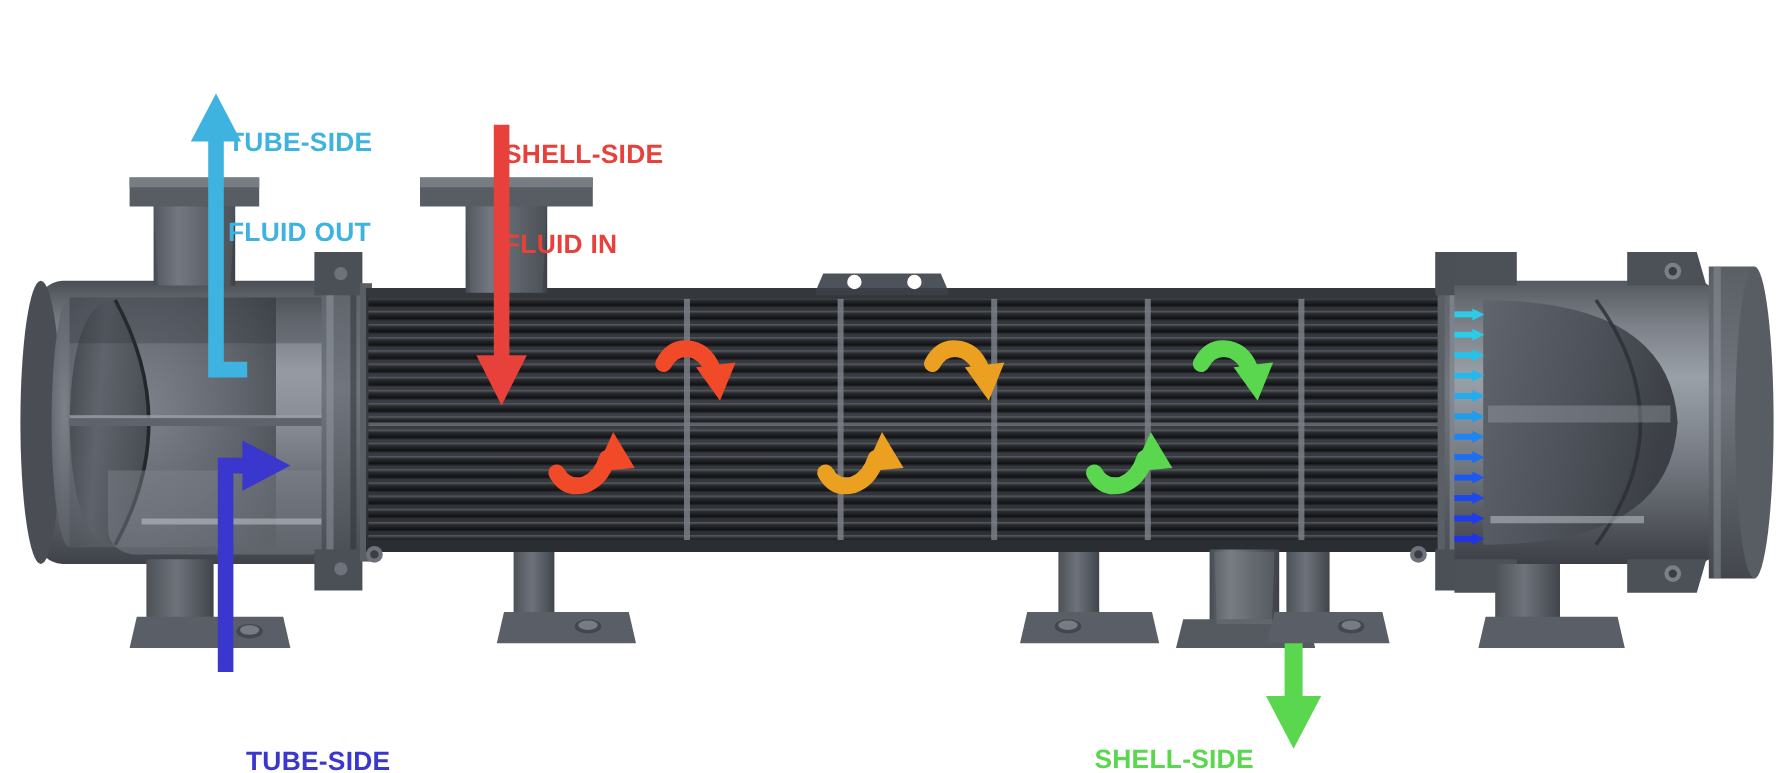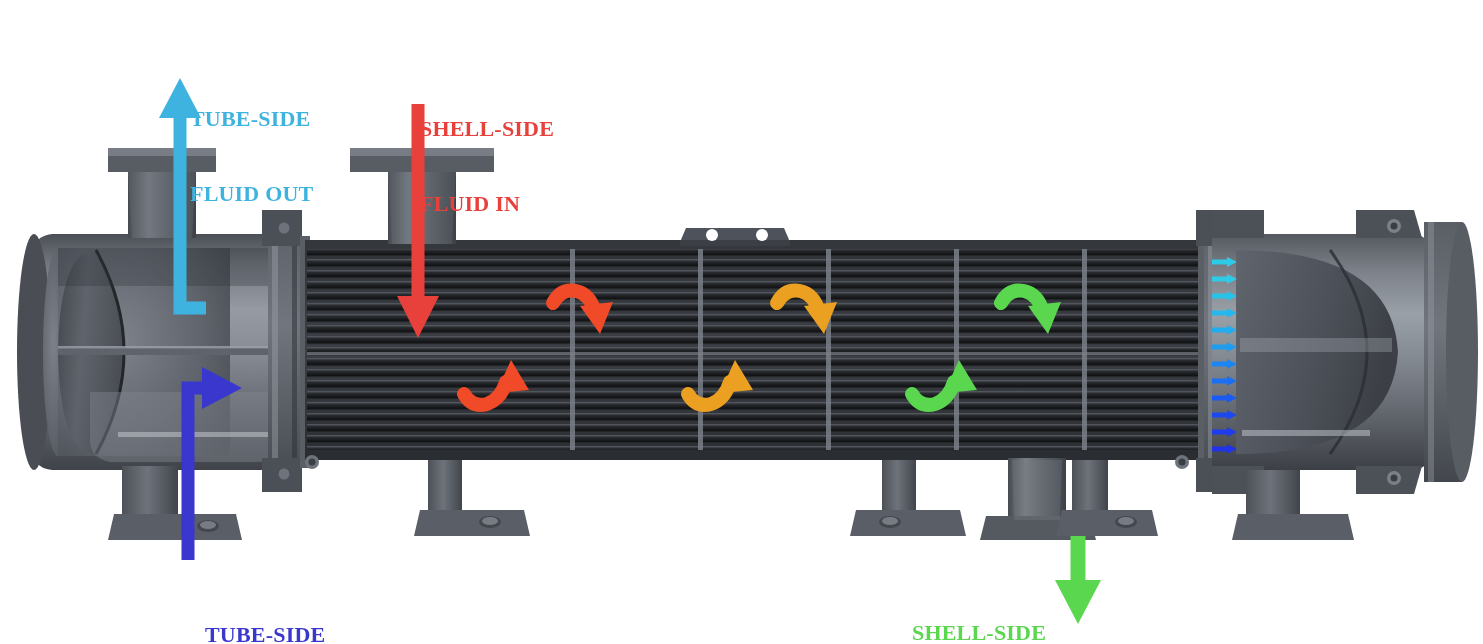--- a/index.html
+++ b/index.html
@@ -1,19 +1,19 @@
 <!DOCTYPE html>
 <html><head>
 <meta charset="utf-8">
 <title>Shell and Tube Heat Exchanger Flow Diagram</title>
 <style>
   html,body{margin:0;padding:0;background:#ffffff;}
   body{width:1483px;height:644px;overflow:hidden;
        font-family:"Liberation Sans","DejaVu Sans",sans-serif;}
-  #stage{position:relative;width:1256px;height:644px;background:#fff;font-family:Liberation Serif, serif;}
+  #stage{position:relative;width:1256px;height:644px;background:#fff;}
   svg.layer{position:absolute;left:0;top:0;width:1483px;height:644px;overflow:visible;}
   .lbl{position:absolute;font-weight:bold;font-size:22px;line-height:25px;
        letter-spacing:.2px;white-space:pre;}
   .lbl span{display:block;}
   #label-tube-out{left:190px;top:56px;}
   #label-shell-in{left:420px;top:66px;}
   #label-tube-in{left:205px;top:572px;}
   #label-shell-out{left:912px;top:570px;}
 </style>
 </head>

